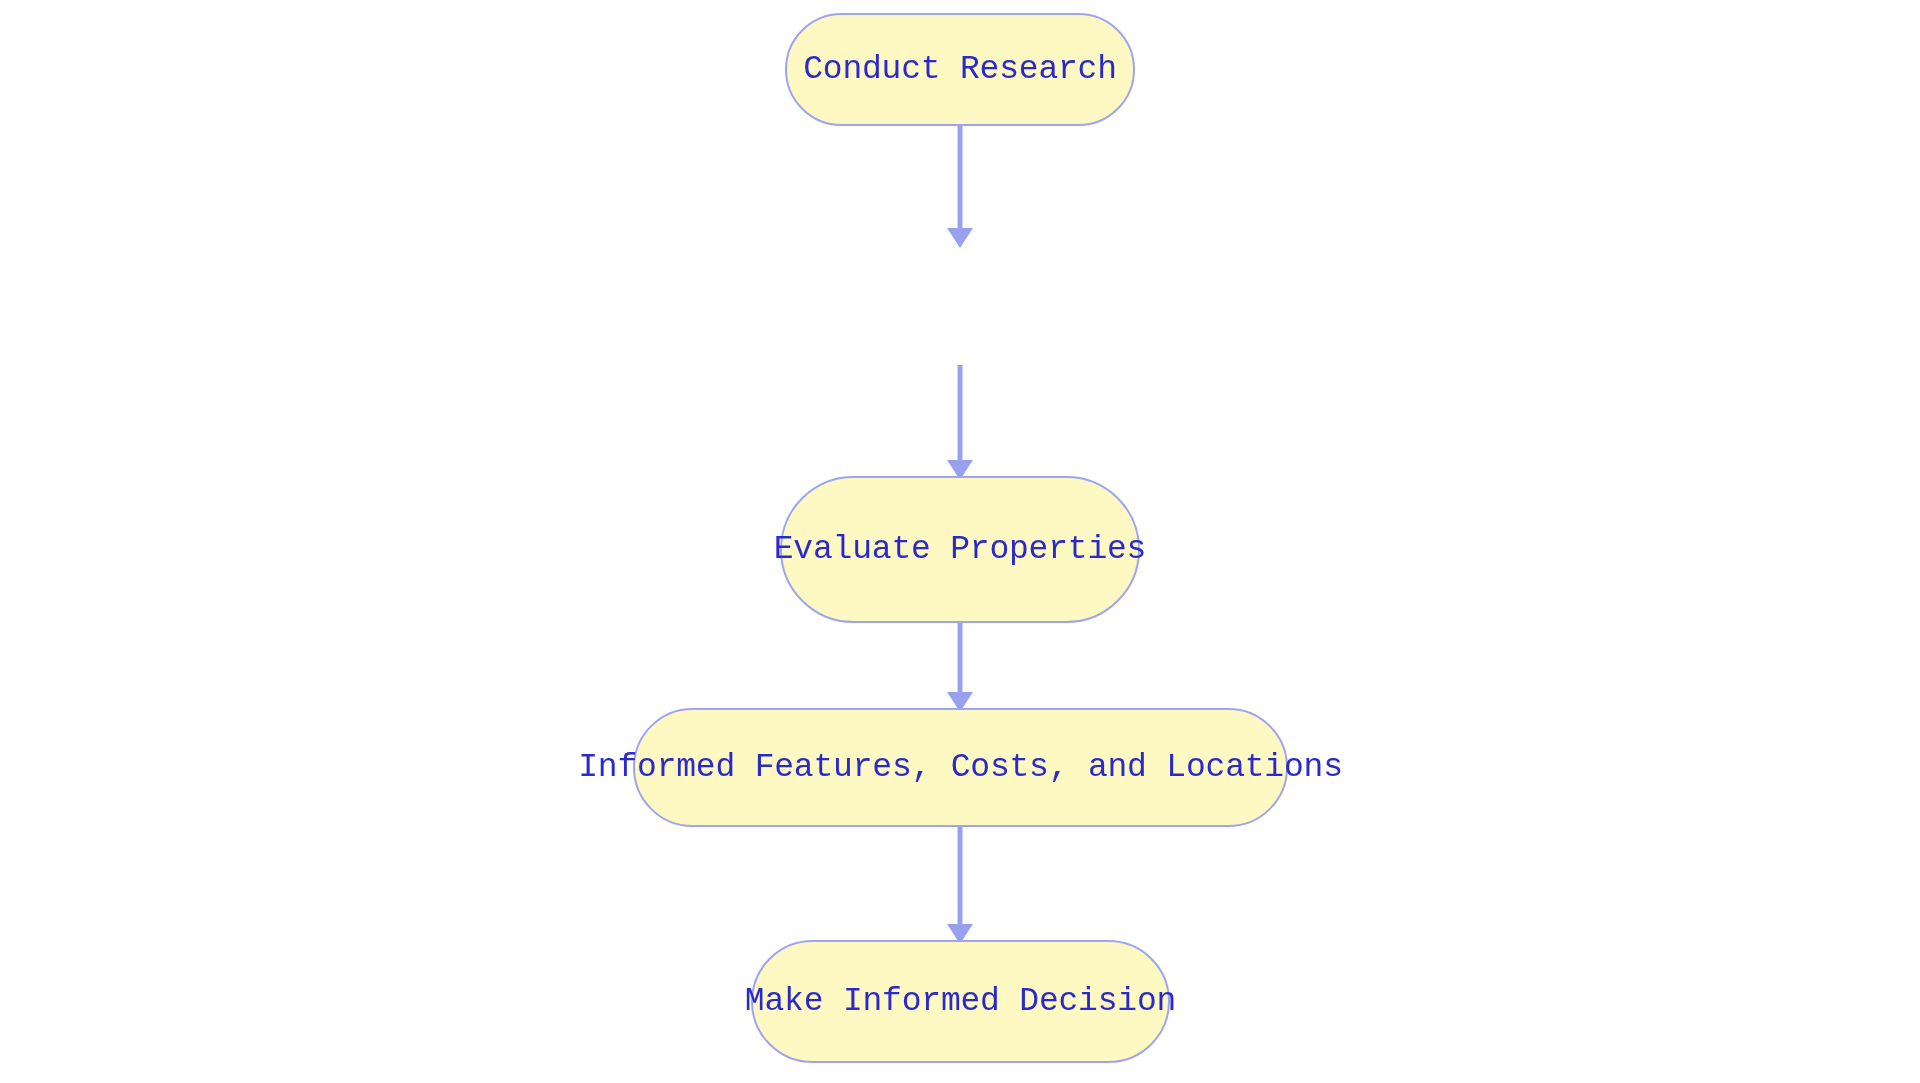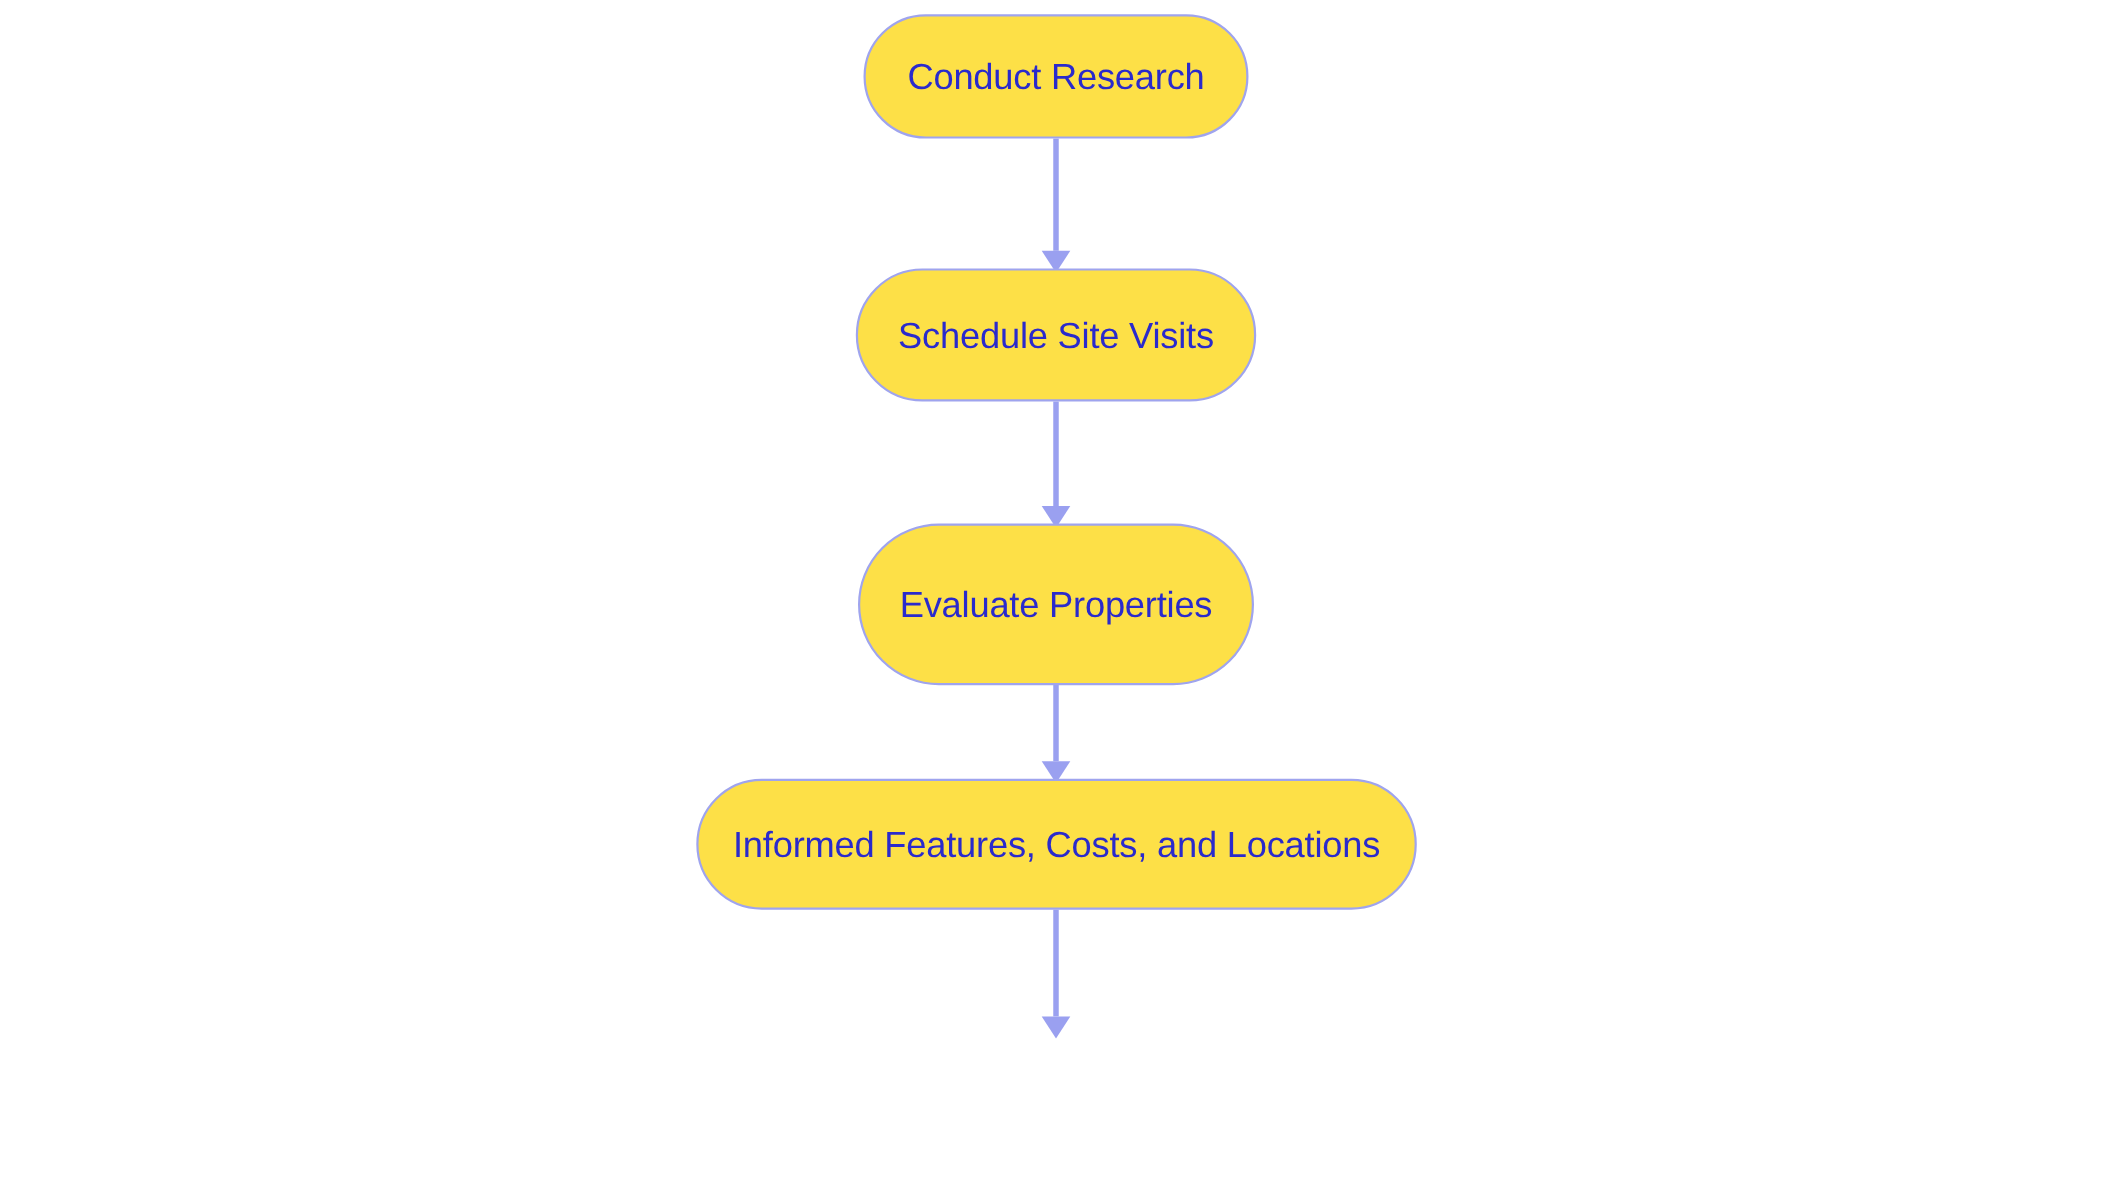--- a/index.html
+++ b/index.html
@@ -16,28 +16,28 @@
   }
   #flowchart {
     position: relative;
     width: 1920px;
     height: 1083px;
     background: #ffffff;
   }
   .node {
     position: absolute;
     box-sizing: border-box;
-    background: #fde047;
+    background: #fef9c3;
     border: 2px solid #9FA4EE;
     border-radius: 9999px;
     display: flex;
     align-items: center;
     justify-content: center;
     color: #2A2ACC;
-    font-family: Liberation Sans, sans-serif;
+    font-family: Liberation Mono, monospace;
     font-size: 33px;
     font-weight: 400;
     letter-spacing: -0.2px;
     line-height: 1;
     white-space: nowrap;
     user-select: none;
   }
   .node-label {
     display: block;
     text-align: center;
@@ -80,26 +80,26 @@
     <g>
       <line class="edge-line" x1="960" y1="827" x2="960" y2="924"></line>
       <polygon class="edge-head" points="947,924 973,924 960,944"></polygon>
     </g>
   </svg>
 
   <div class="node" style="left:785px; top:13px; width:350px; height:113px;">
     <span class="node-label">Conduct Research</span>
   </div>
 
-  <div class="node" style="left:778px; top:244px; width:364px; height:121px;">
-    <span class="node-label">Schedule Site Visits</span>
-  </div>
 
   <div class="node" style="left:780px; top:476px; width:360px; height:147px;">
     <span class="node-label">Evaluate Properties</span>
   </div>
 
   <div class="node" style="left:633px; top:708px; width:655px; height:119px;">
     <span class="node-label">Informed Features, Costs, and Locations</span>
   </div>
 
+  <div class="node" style="left:751px; top:940px; width:419px; height:123px;">
+    <span class="node-label">Make Informed Decision</span>
+  </div>
 
 </div>
 
 </body></html>

